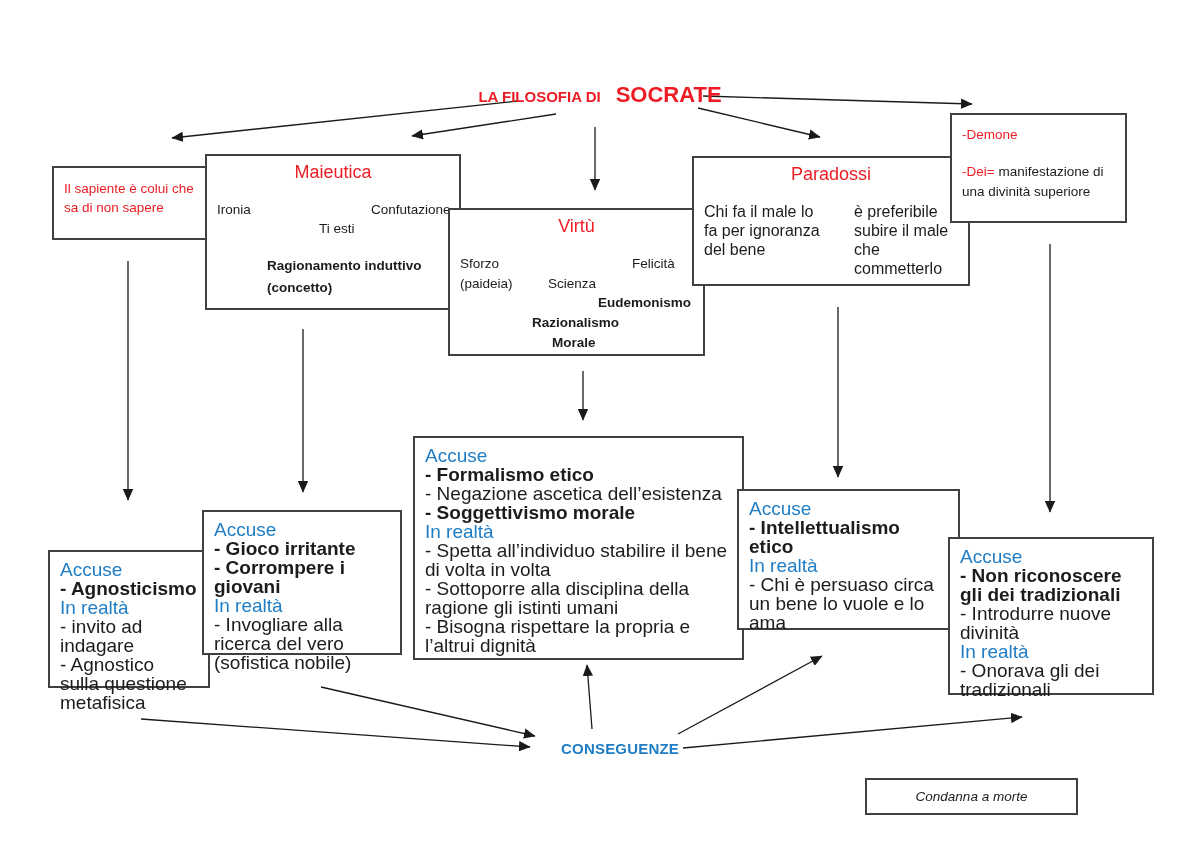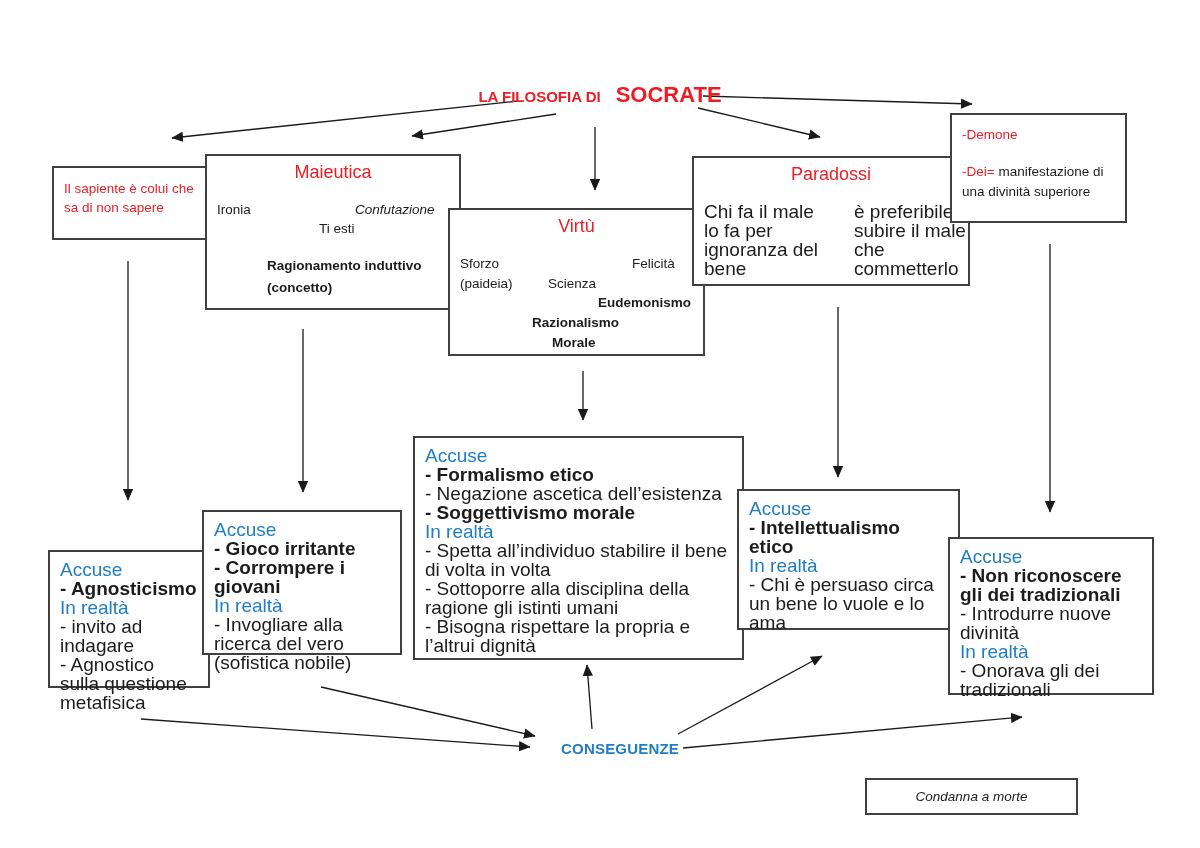--- a/index.html
+++ b/index.html
@@ -20,21 +20,21 @@
   .accuse-pad div{margin:0;}
   #title-wrap{
     position:absolute;left:0;top:82px;width:1200px;text-align:center;
   }
   #title-wrap .prefix{font-size:15px;font-weight:bold;}
   #title-wrap .main{font-size:22px;font-weight:bold;margin-left:15px;}
   #conseguenze{
     position:absolute;left:561px;top:740px;font-size:15px;font-weight:bold;letter-spacing:.2px;
   }
   svg.arrows{position:absolute;left:0;top:0;pointer-events:none;}
-  .wrapcol{position:absolute;font-size:19px;line-height:19px;white-space:normal;}
+  .wrapcol{position:absolute;font-size:16px;line-height:19px;white-space:normal;}
 </style>
 </head>
 <body>
 
 <div id="canvas">
 
   <svg class="arrows" width="1200" height="848" viewBox="0 0 1200 848">
     <defs>
       <marker id="ah" markerWidth="10" markerHeight="8" refX="8.5" refY="4" orient="auto">
         <path d="M0,0 L9,4 L0,8 Z" fill="#1a1a1a"></path>
@@ -61,21 +61,21 @@
     <span class="prefix red">LA FILOSOFIA DI</span><span class="main red">SOCRATE</span>
   </div>
 
   <div class="box" style="left:52px;top:166px;width:158px;height:74px;">
     <div class="red body-txt" style="padding:11px 10px;">Il sapiente è colui che sa di non sapere</div>
   </div>
 
   <div class="box" style="left:205px;top:154px;width:256px;height:156px;">
     <div class="box-title red">Maieutica</div>
     <span class="abs body-txt" style="left:10px;top:44px;">Ironia</span>
-    <span class="abs body-txt" style="left:148px;top:44px;font-style:italic;">Confutazione</span>
+    <span class="abs body-txt" style="left:164px;top:44px;">Confutazione</span>
     <span class="abs body-txt" style="left:112px;top:63px;">Ti esti</span>
     <span class="abs body-txt b" style="left:60px;top:100px;">Ragionamento induttivo</span>
     <span class="abs body-txt b" style="left:60px;top:122px;">(concetto)</span>
   </div>
 
   <div class="box" style="left:448px;top:208px;width:257px;height:148px;">
     <div class="box-title red">Virtù</div>
     <span class="abs body-txt" style="left:10px;top:44px;">Sforzo</span>
     <span class="abs body-txt" style="left:182px;top:44px;">Felicità</span>
     <span class="abs body-txt" style="left:10px;top:64px;">(paideia)</span>

